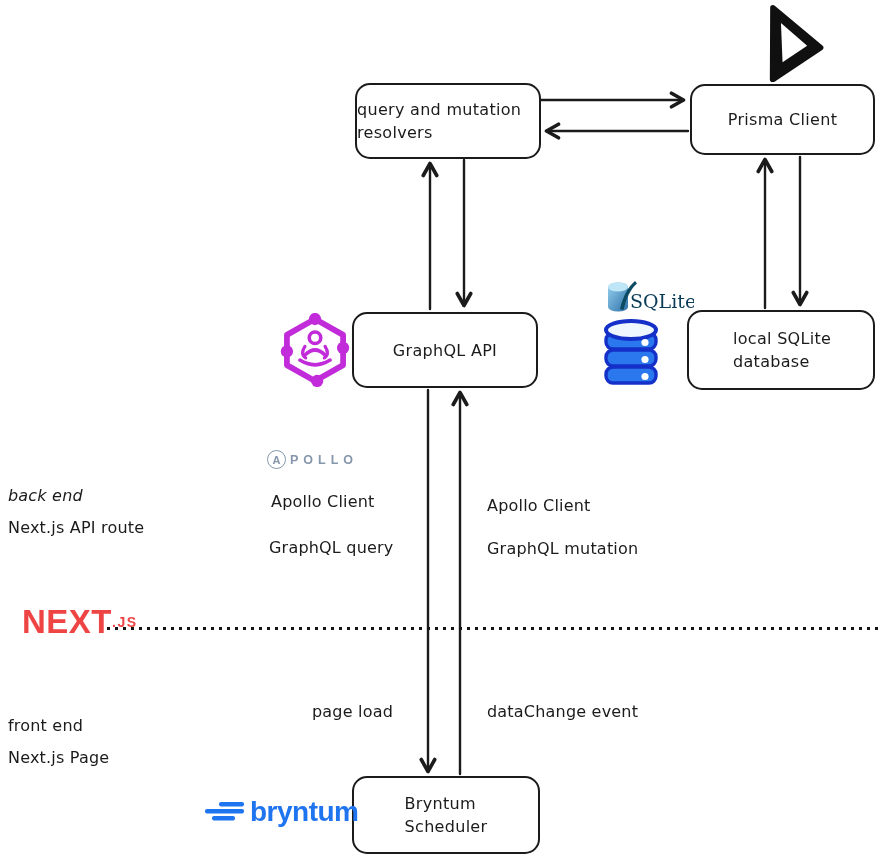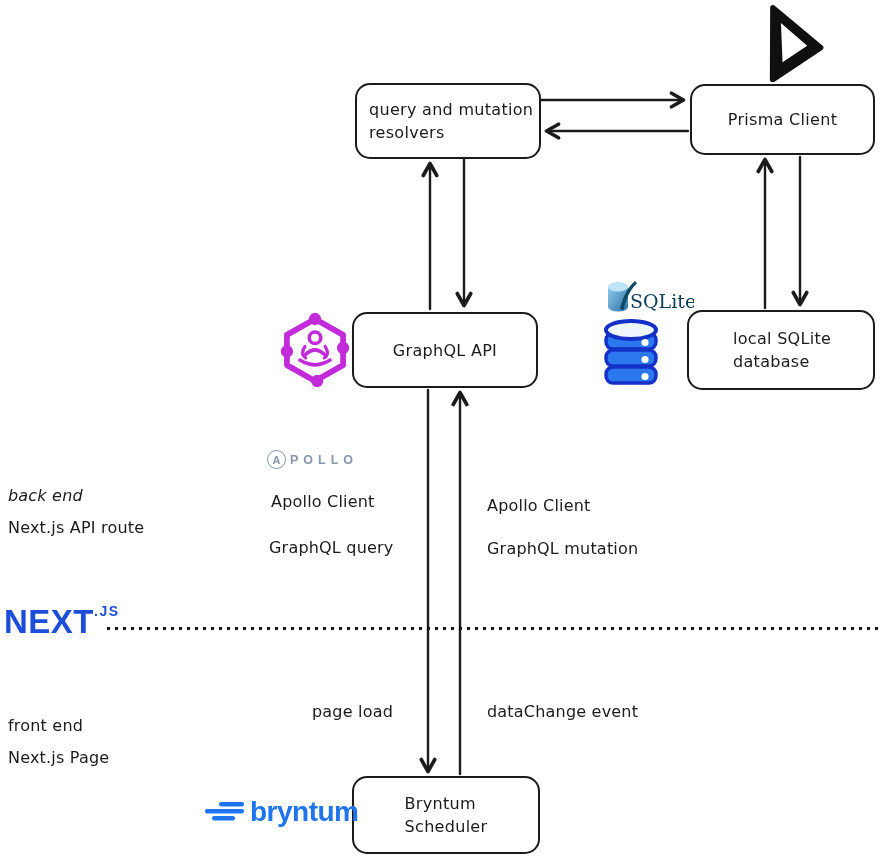--- a/index.html
+++ b/index.html
@@ -7,38 +7,38 @@
     position:relative; width:880px; height:858px; background:#ffffff;
     font-family:"DejaVu Sans", sans-serif; color:#1b1b1b; overflow:hidden;
   }
   .overlay { position:absolute; left:0; top:0; }
   .box {
     position:absolute; border:2.4px solid #1b1b1b; border-radius:15px; background:#fff;
     display:flex; align-items:center; font-size:16px; line-height:23px;
     white-space:pre-line; letter-spacing:0.3px; box-sizing:border-box;
   }
   .box.center { justify-content:center; text-align:left; }
-  .box.leftpad { padding-left:12px; }
+  .box.leftpad { }
   .lbl { position:absolute; font-size:16px; letter-spacing:0.2px; white-space:nowrap; }
   
   .apollo {
     position:absolute; left:267px; top:450px; display:flex; align-items:center;
     color:#8696ac; font-weight:700; font-size:12.5px; letter-spacing:5px;
     font-family:"Liberation Sans", sans-serif;
   }
   .apollo-a {
     width:19px; height:19px; border:1.8px solid #8696ac; border-radius:50%;
     display:flex; align-items:center; justify-content:center;
     letter-spacing:0; margin-right:4px; font-size:11px; box-sizing:border-box;
   }
   
   .next-logo {
-    position:absolute; left:4px; top:603px; color:#1d4ed8;
+    position:absolute; left:22px; top:603px; color:#ef4444;
     font-family:"Liberation Sans", sans-serif; font-size:33px; font-weight:600;
-    letter-spacing:0.5px; display:flex; align-items:flex-start;
+    letter-spacing:0.5px; display:flex; align-items:center;
   }
   .next-js { font-size:14px; font-weight:700; letter-spacing:1.5px; margin-left:0; }
   
   .divider {
     position:absolute; left:107px; top:627px; width:771px; height:3px;
     background:repeating-linear-gradient(90deg,#141414 0 3px,transparent 3px 8px);
   }
   
   .bryntum {
     position:absolute; left:205px; top:796px; display:flex; align-items:center;

